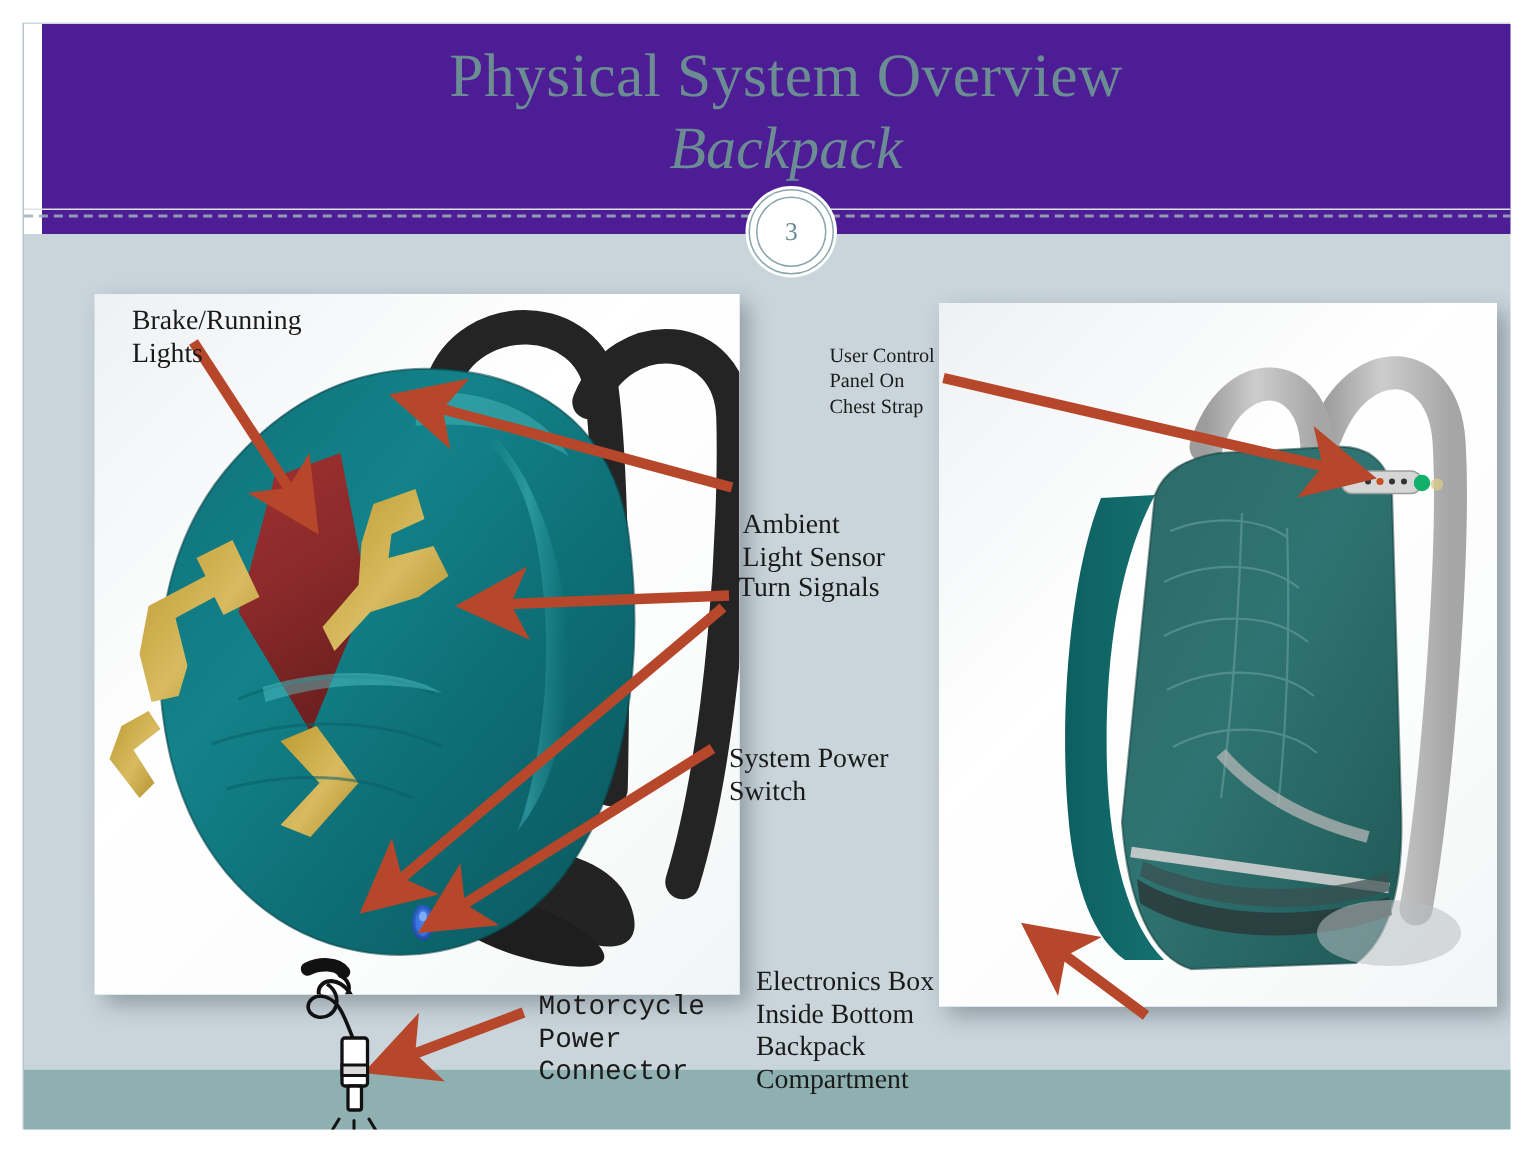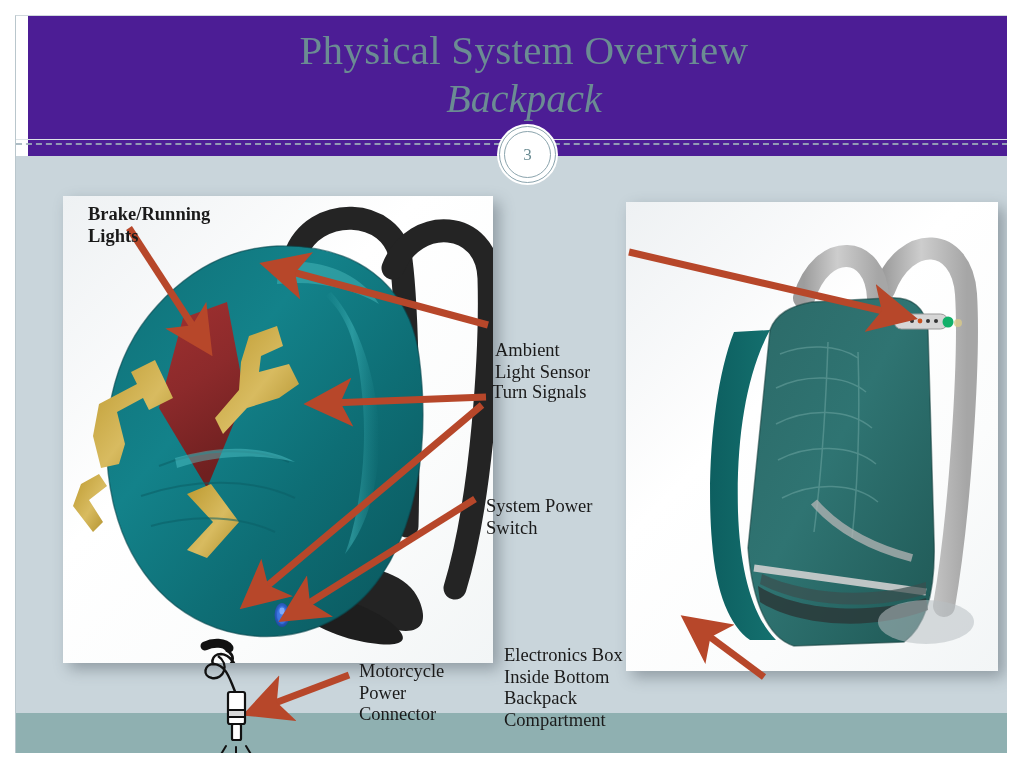--- a/index.html
+++ b/index.html
@@ -100,25 +100,25 @@
   .label {
     position: absolute;
     color: #1a1a1a;
     font-size: 18.5px;
     line-height: 21.5px;
     white-space: pre-line;
     z-index: 12;
   }
   .label.small { font-size: 13.5px; line-height: 17px; }
 
-  #lbl-brake       { left: 72px;  top: 188px; font-weight: bold; }
+  #lbl-brake       { left: 72px;  top: 188px; }
   #lbl-ambient     { left: 479px; top: 290px; margin-top: 34px; }
   #lbl-turn        { left: 476px; top: 366px; }
   #lbl-power-sw    { left: 470px; top: 447px; margin-top: 33px; }
-  #lbl-motorcycle  { left: 343px; top: 645px; }
+  #lbl-motorcycle  { left: 343px; top: 645px; font-family: Liberation Mono, monospace; }
   #lbl-ebox        { left: 488px; top: 629px; }
   #lbl-ucp         { left: 537px; top: 212px; }
 
   
   #arrows {
     position: absolute; left: 0; top: 0;
     width: 992px; height: 738px;
     pointer-events: none;
     z-index: 10;
   }
@@ -354,14 +354,17 @@
 
   <div class="label" id="lbl-motorcycle">Motorcycle
 Power
 Connector</div>
 
   <div class="label" id="lbl-ebox">Electronics Box
 Inside Bottom
 Backpack
 Compartment</div>
 
+  <div class="label small" id="lbl-ucp">User Control
+Panel On
+Chest Strap</div>
 
 </div>
 
 </body></html>

